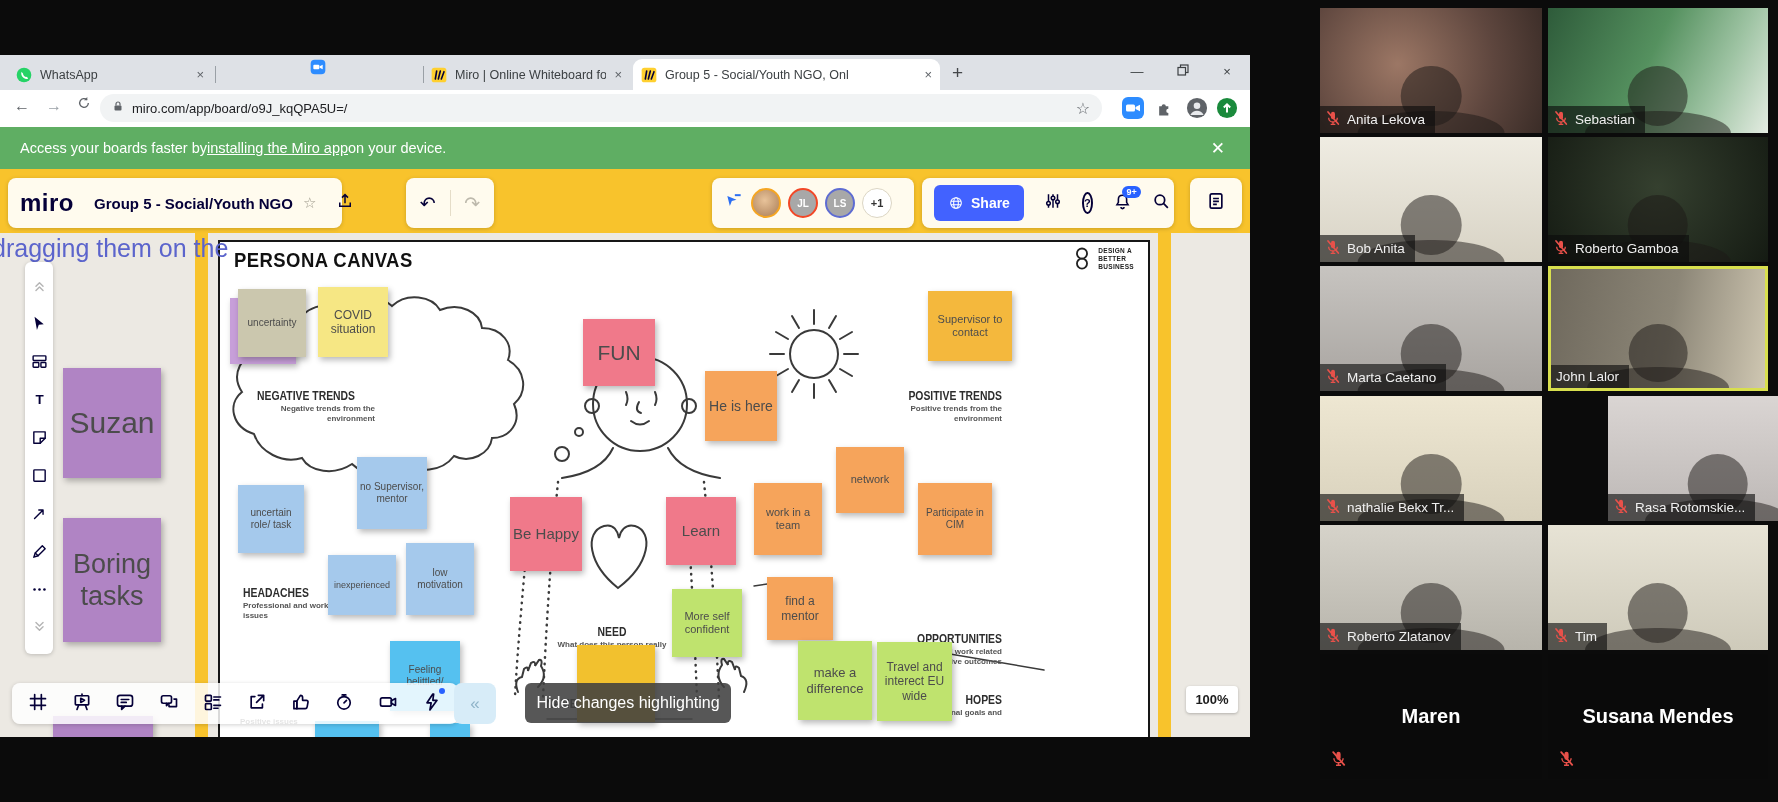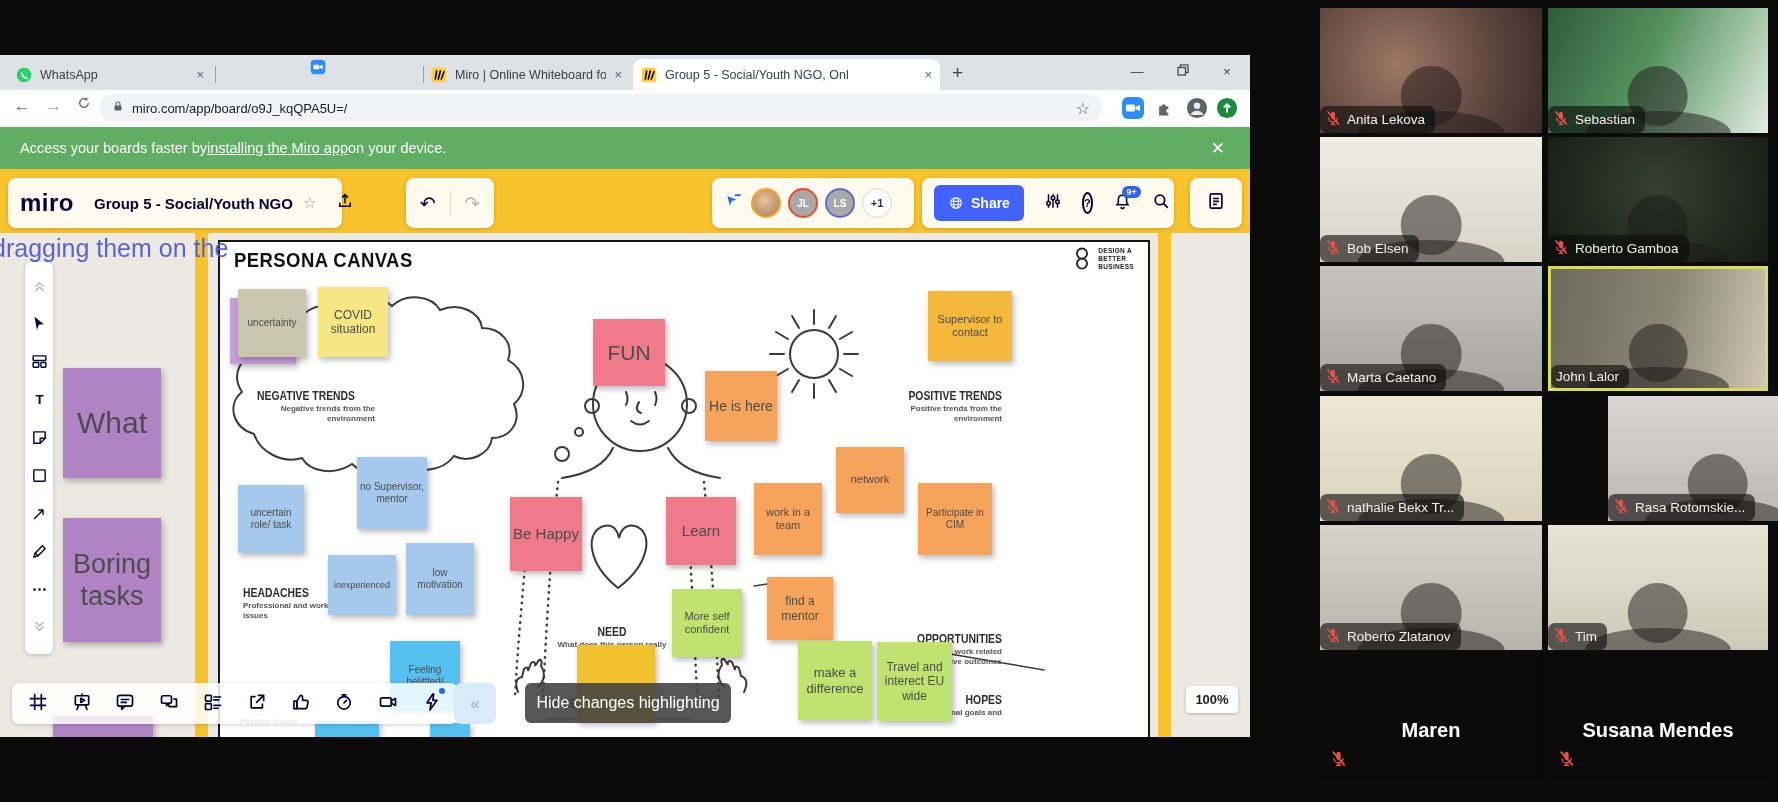--- a/index.html
+++ b/index.html
@@ -75,23 +75,23 @@
          font-weight:700;display:flex;align-items:center;justify-content:center;}
   
   .tile{position:absolute;overflow:hidden;background:#161616;}
   .tile.active{box-sizing:border-box;border:3px solid #d8df4e;}
   .sil{position:absolute;left:50%;bottom:-6%;transform:translateX(-50%);width:72%;height:60%;}
   .sil .hd{position:absolute;left:50%;top:0;transform:translateX(-50%);width:38%;aspect-ratio:1;
            border-radius:50%;background:rgba(28,24,22,.5);}
   .sil .bd{position:absolute;left:50%;bottom:-22%;transform:translateX(-50%);width:92%;height:62%;
            border-radius:48% 48% 0 0;background:rgba(28,24,22,.5);}
   .nlabel{position:absolute;left:0;bottom:0;background:rgba(12,12,12,.62);color:#f0f0f0;font-size:13.5px;
-          padding:4px 10px 4px 5px;display:flex;align-items:center;gap:6px;max-width:85%;white-space:nowrap;border-radius:7px;}
+          padding:4px 10px 4px 5px;display:flex;align-items:center;gap:6px;max-width:85%;white-space:nowrap;}
   .nlabel svg{width:16px;height:16px;flex:0 0 auto;}
-  .bigname{position:absolute;left:0;top:14px;width:100%;height:100%;display:flex;align-items:center;
+  .bigname{position:absolute;left:0;top:0;width:100%;height:100%;display:flex;align-items:center;
            justify-content:center;color:#fff;font-size:20px;font-weight:700;}
   .cornermic{position:absolute;left:10px;bottom:8px;}
   .cornermic svg{width:17px;height:17px;}
 </style>
 </head>
 <body>
 
 <div class="stage">
   <div class="browser">
 
@@ -272,42 +272,42 @@
             <div class="secsub">Positive issues</div>
           </div>
         </div>
     </div>
 
     <div class="floattext">dragging them on the</div>
     <div id="stickies">
         <div class="sticky" style="left: 230px; top: 243px; width: 66px; height: 66px; background: rgb(199, 159, 217); font-size: 10px;"></div>
         <div class="sticky" style="left: 238px; top: 234px; width: 68px; height: 68px; background: rgb(203, 199, 174); font-size: 10px;">uncertainty</div>
         <div class="sticky" style="left: 318px; top: 232px; width: 70px; height: 70px; background: rgb(246, 231, 132); font-size: 12px;">COVID situation</div>
-        <div class="sticky" style="left: 583px; top: 264px; width: 72px; height: 67px; background: rgb(240, 121, 138); font-size: 21px; margin-left: 10px;">FUN</div>
+        <div class="sticky" style="left: 583px; top: 264px; width: 72px; height: 67px; background: rgb(240, 121, 138); font-size: 21px;">FUN</div>
         <div class="sticky" style="left: 705px; top: 316px; width: 72px; height: 70px; background: rgb(246, 164, 91); font-size: 14px;">He is here</div>
         <div class="sticky" style="left: 928px; top: 236px; width: 84px; height: 70px; background: rgb(244, 184, 61); font-size: 11px;">Supervisor to contact</div>
         <div class="sticky" style="left: 357px; top: 402px; width: 70px; height: 72px; background: rgb(165, 201, 236); font-size: 10px;">no Supervisor, mentor</div>
         <div class="sticky" style="left: 238px; top: 430px; width: 66px; height: 68px; background: rgb(165, 201, 236); font-size: 10px;">uncertain role/ task</div>
         <div class="sticky" style="left: 328px; top: 500px; width: 68px; height: 60px; background: rgb(165, 201, 236); font-size: 9px;">inexperienced</div>
         <div class="sticky" style="left: 406px; top: 488px; width: 68px; height: 72px; background: rgb(165, 201, 236); font-size: 10px;">low motivation</div>
         <div class="sticky" style="left: 510px; top: 442px; width: 72px; height: 74px; background: rgb(240, 121, 138); font-size: 15px;">Be Happy</div>
         <div class="sticky" style="left: 666px; top: 442px; width: 70px; height: 68px; background: rgb(240, 121, 138); font-size: 15px;">Learn</div>
         <div class="sticky" style="left: 754px; top: 428px; width: 68px; height: 72px; background: rgb(246, 164, 91); font-size: 11px;">work in a team</div>
         <div class="sticky" style="left: 836px; top: 392px; width: 68px; height: 66px; background: rgb(246, 164, 91); font-size: 11px;">network</div>
         <div class="sticky" style="left: 918px; top: 428px; width: 74px; height: 72px; background: rgb(246, 164, 91); font-size: 10px;">Participate in CIM</div>
         <div class="sticky" style="left: 672px; top: 534px; width: 70px; height: 68px; background: rgb(191, 227, 110); font-size: 11px;">More self confident</div>
         <div class="sticky" style="left: 767px; top: 522px; width: 66px; height: 63px; background: rgb(246, 164, 91); font-size: 12px;">find a mentor</div>
         <div class="sticky" style="left: 390px; top: 586px; width: 70px; height: 70px; background: rgb(85, 193, 240); font-size: 10px;">Feeling belittled/</div>
         <div class="sticky" style="left: 577px; top: 590px; width: 78px; height: 77px; background: rgb(242, 193, 46); font-size: 10px;"></div>
         <div class="sticky" style="left: 798px; top: 586px; width: 74px; height: 79px; background: rgb(191, 227, 110); font-size: 13px;">make a difference</div>
         <div class="sticky" style="left: 877px; top: 587px; width: 75px; height: 79px; background: rgb(191, 227, 110); font-size: 12px;">Travel and interect EU wide</div>
         <div class="sticky" style="left: 315px; top: 666px; width: 64px; height: 16px; background: rgb(85, 193, 240); font-size: 10px;"></div>
         <div class="sticky" style="left: 430px; top: 668px; width: 40px; height: 14px; background: rgb(85, 193, 240); font-size: 10px;"></div>
         <div class="sticky" style="left: 53px; top: 661px; width: 100px; height: 21px; background: rgb(176, 132, 196); font-size: 10px;"></div>
-        <div class="sticky" style="left: 63px; top: 313px; width: 98px; height: 110px; background: rgb(176, 132, 196); font-size: 30px;">What</div>
+        <div class="sticky" style="left: 63px; top: 313px; width: 98px; height: 110px; background: rgb(176, 132, 196); font-size: 30px;">Suzan</div>
         <div class="sticky" style="left: 63px; top: 463px; width: 98px; height: 124px; background: rgb(176, 132, 196); font-size: 27px;">Boring tasks</div>
       </div>
 
     <div class="ltool" id="ltool">
         <span><svg viewBox="0 0 24 24" fill="none" stroke="#b5b5b5" stroke-width="2" stroke-linecap="round" stroke-linejoin="round">
             <path d="M7 13l5-5 5 5M7 19l5-5 5 5"></path>
           </svg></span>
         <span><svg viewBox="0 0 24 24">
             <path d="M5 2.5l13 10.5-7 .9L8.4 21z" fill="#050038"></path>
           </svg></span>
@@ -494,21 +494,21 @@
           <div class="hd"></div>
           <div class="bd"></div>
         </div>
       <div class="nlabel">
           <span><svg viewBox="0 0 24 24">
               <rect x="9" y="2.5" width="6" height="11.5" rx="3" fill="#e8514a"></rect>
               <path d="M5.5 11.5c0 4 3 6.5 6.5 6.5s6.5-2.5 6.5-6.5" stroke="#e8514a" stroke-width="2" fill="none"></path>
               <path d="M12 18v3.5M8.5 21.5h7" stroke="#e8514a" stroke-width="2"></path>
               <path d="M4.5 3L20 21" stroke="#e8514a" stroke-width="2.6" stroke-linecap="round"></path>
             </svg></span>
-          <span>Bob Elsen</span>
+          <span>Bob Anita</span>
         </div>
       </div>
       <div class="tile" style="left: 1548px; top: 137px; width: 220px; height: 125px; background: radial-gradient(circle at 50% 40%, rgb(53, 64, 47), rgb(21, 27, 19));">
         <div class="sil">
           <div class="hd"></div>
           <div class="bd"></div>
         </div>
       <div class="nlabel">
           <span><svg viewBox="0 0 24 24">
               <rect x="9" y="2.5" width="6" height="11.5" rx="3" fill="#e8514a"></rect>

